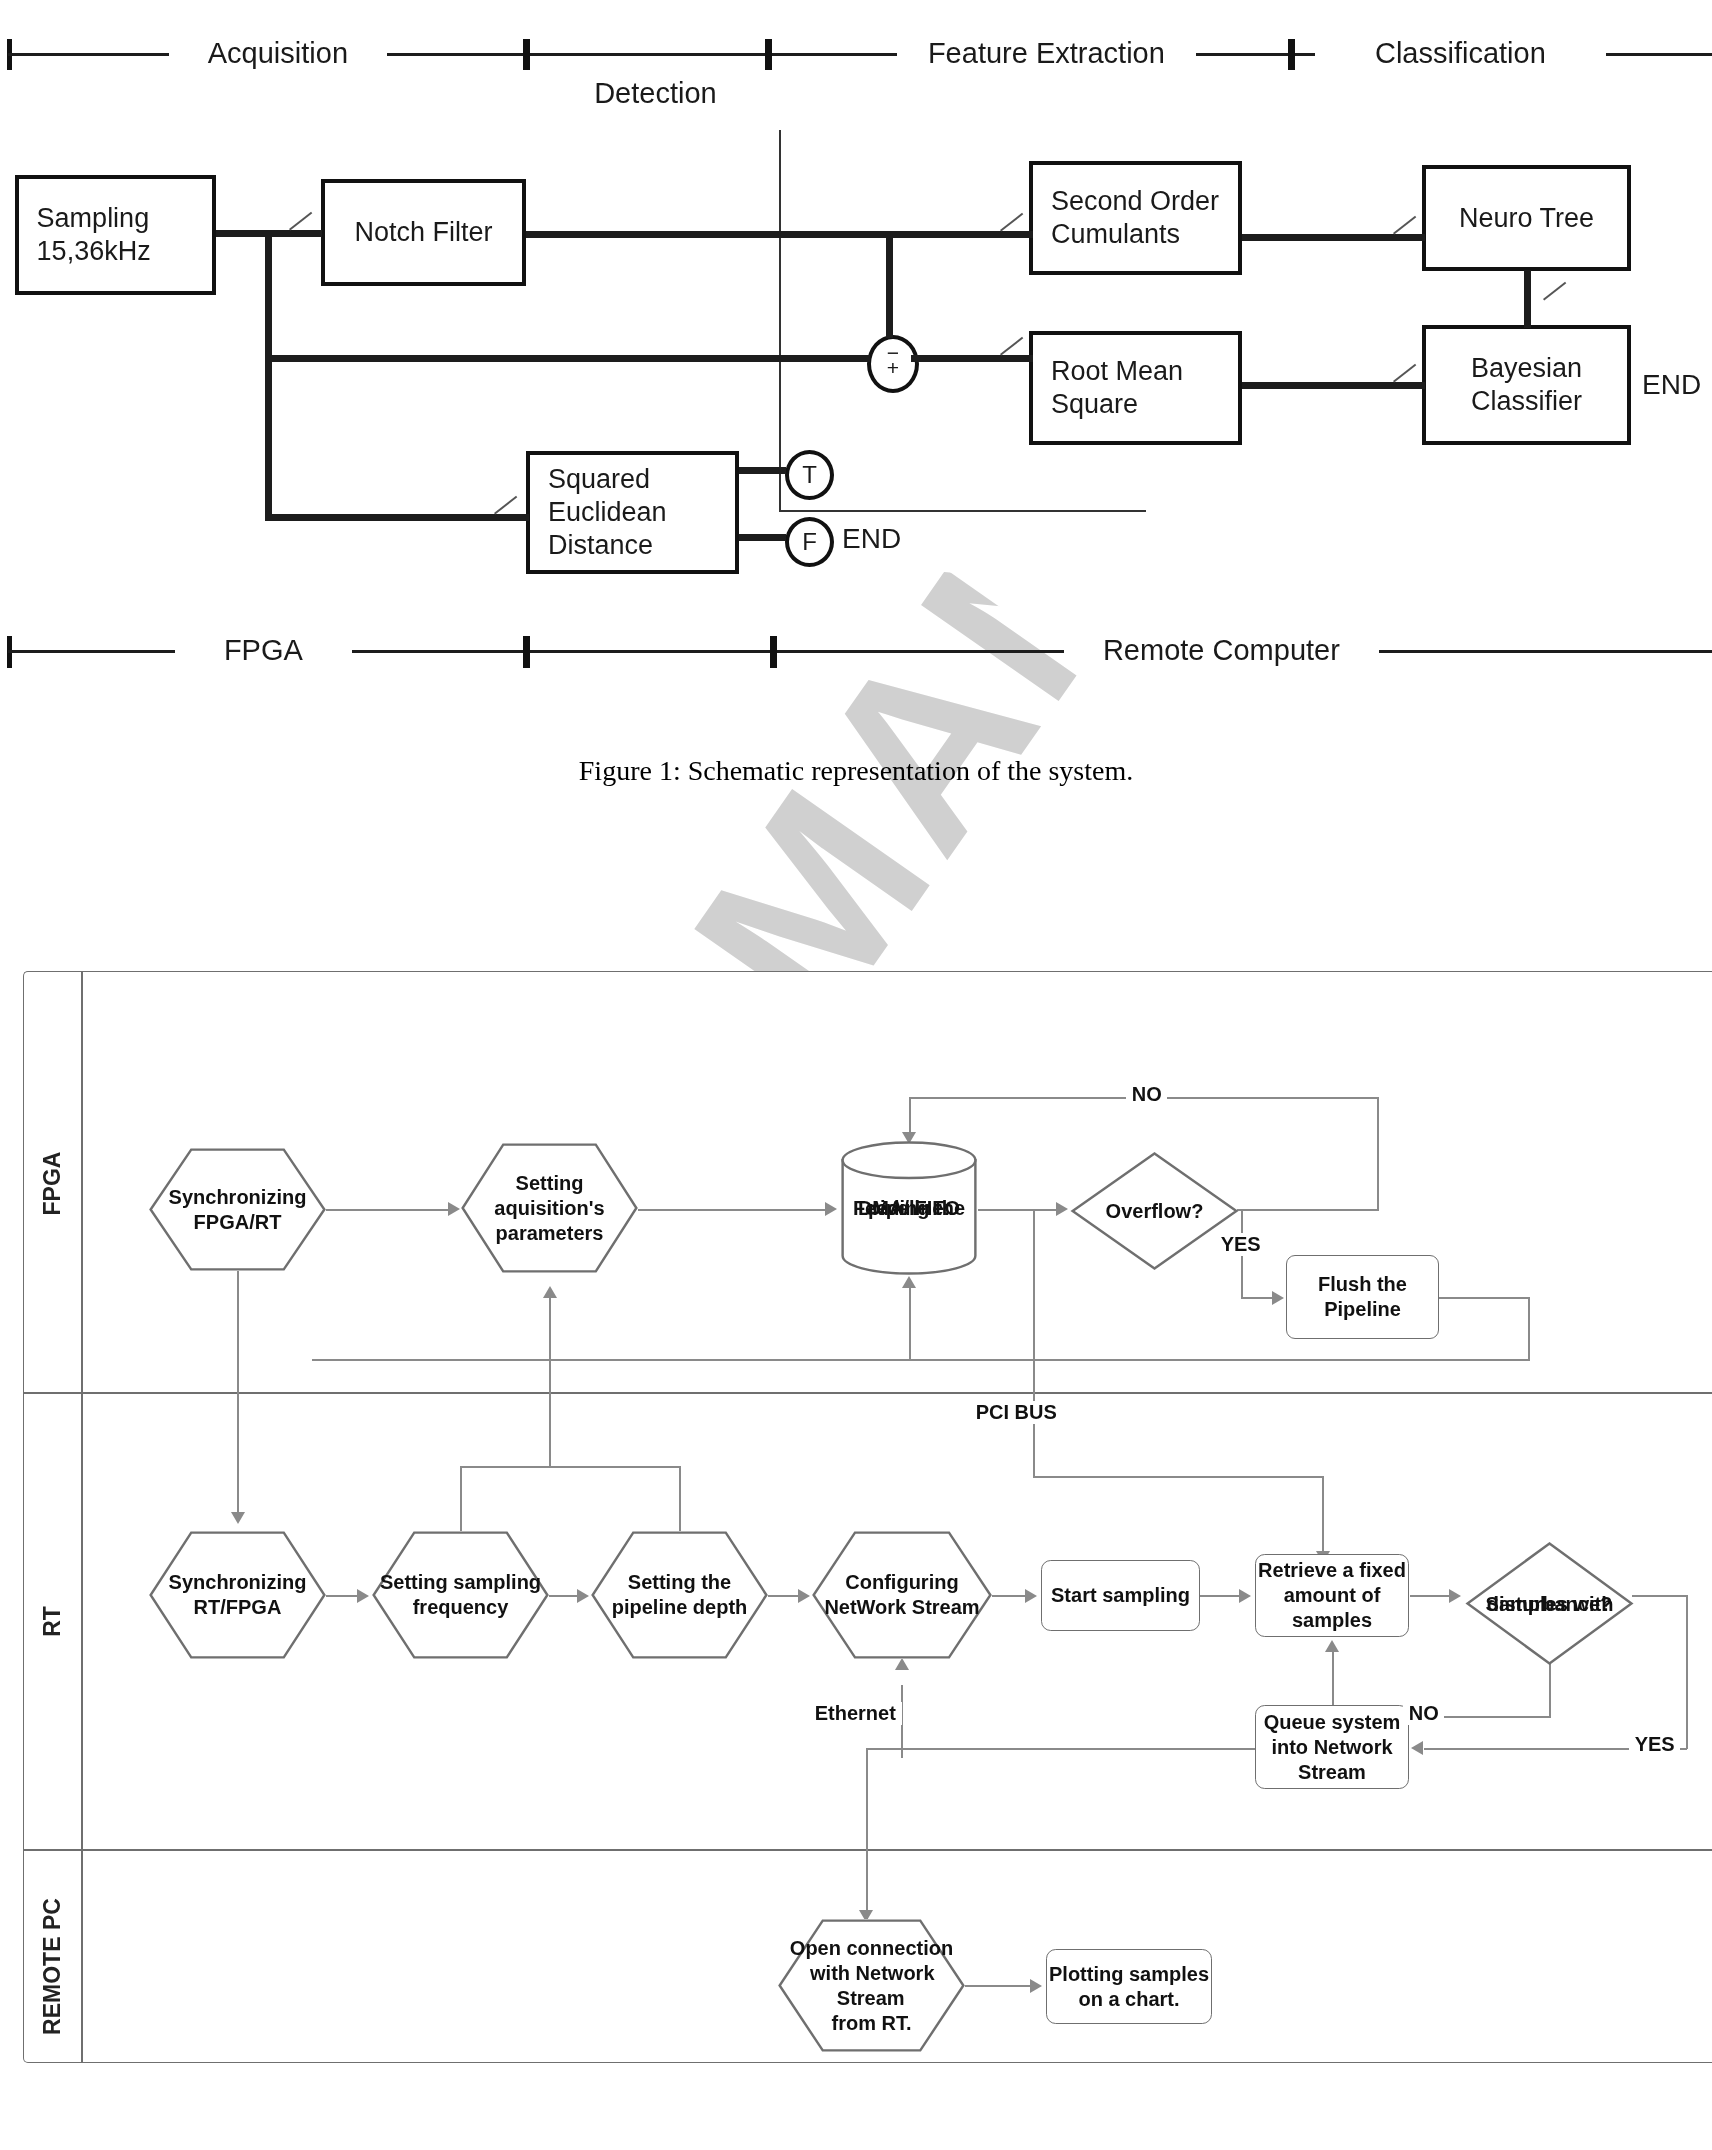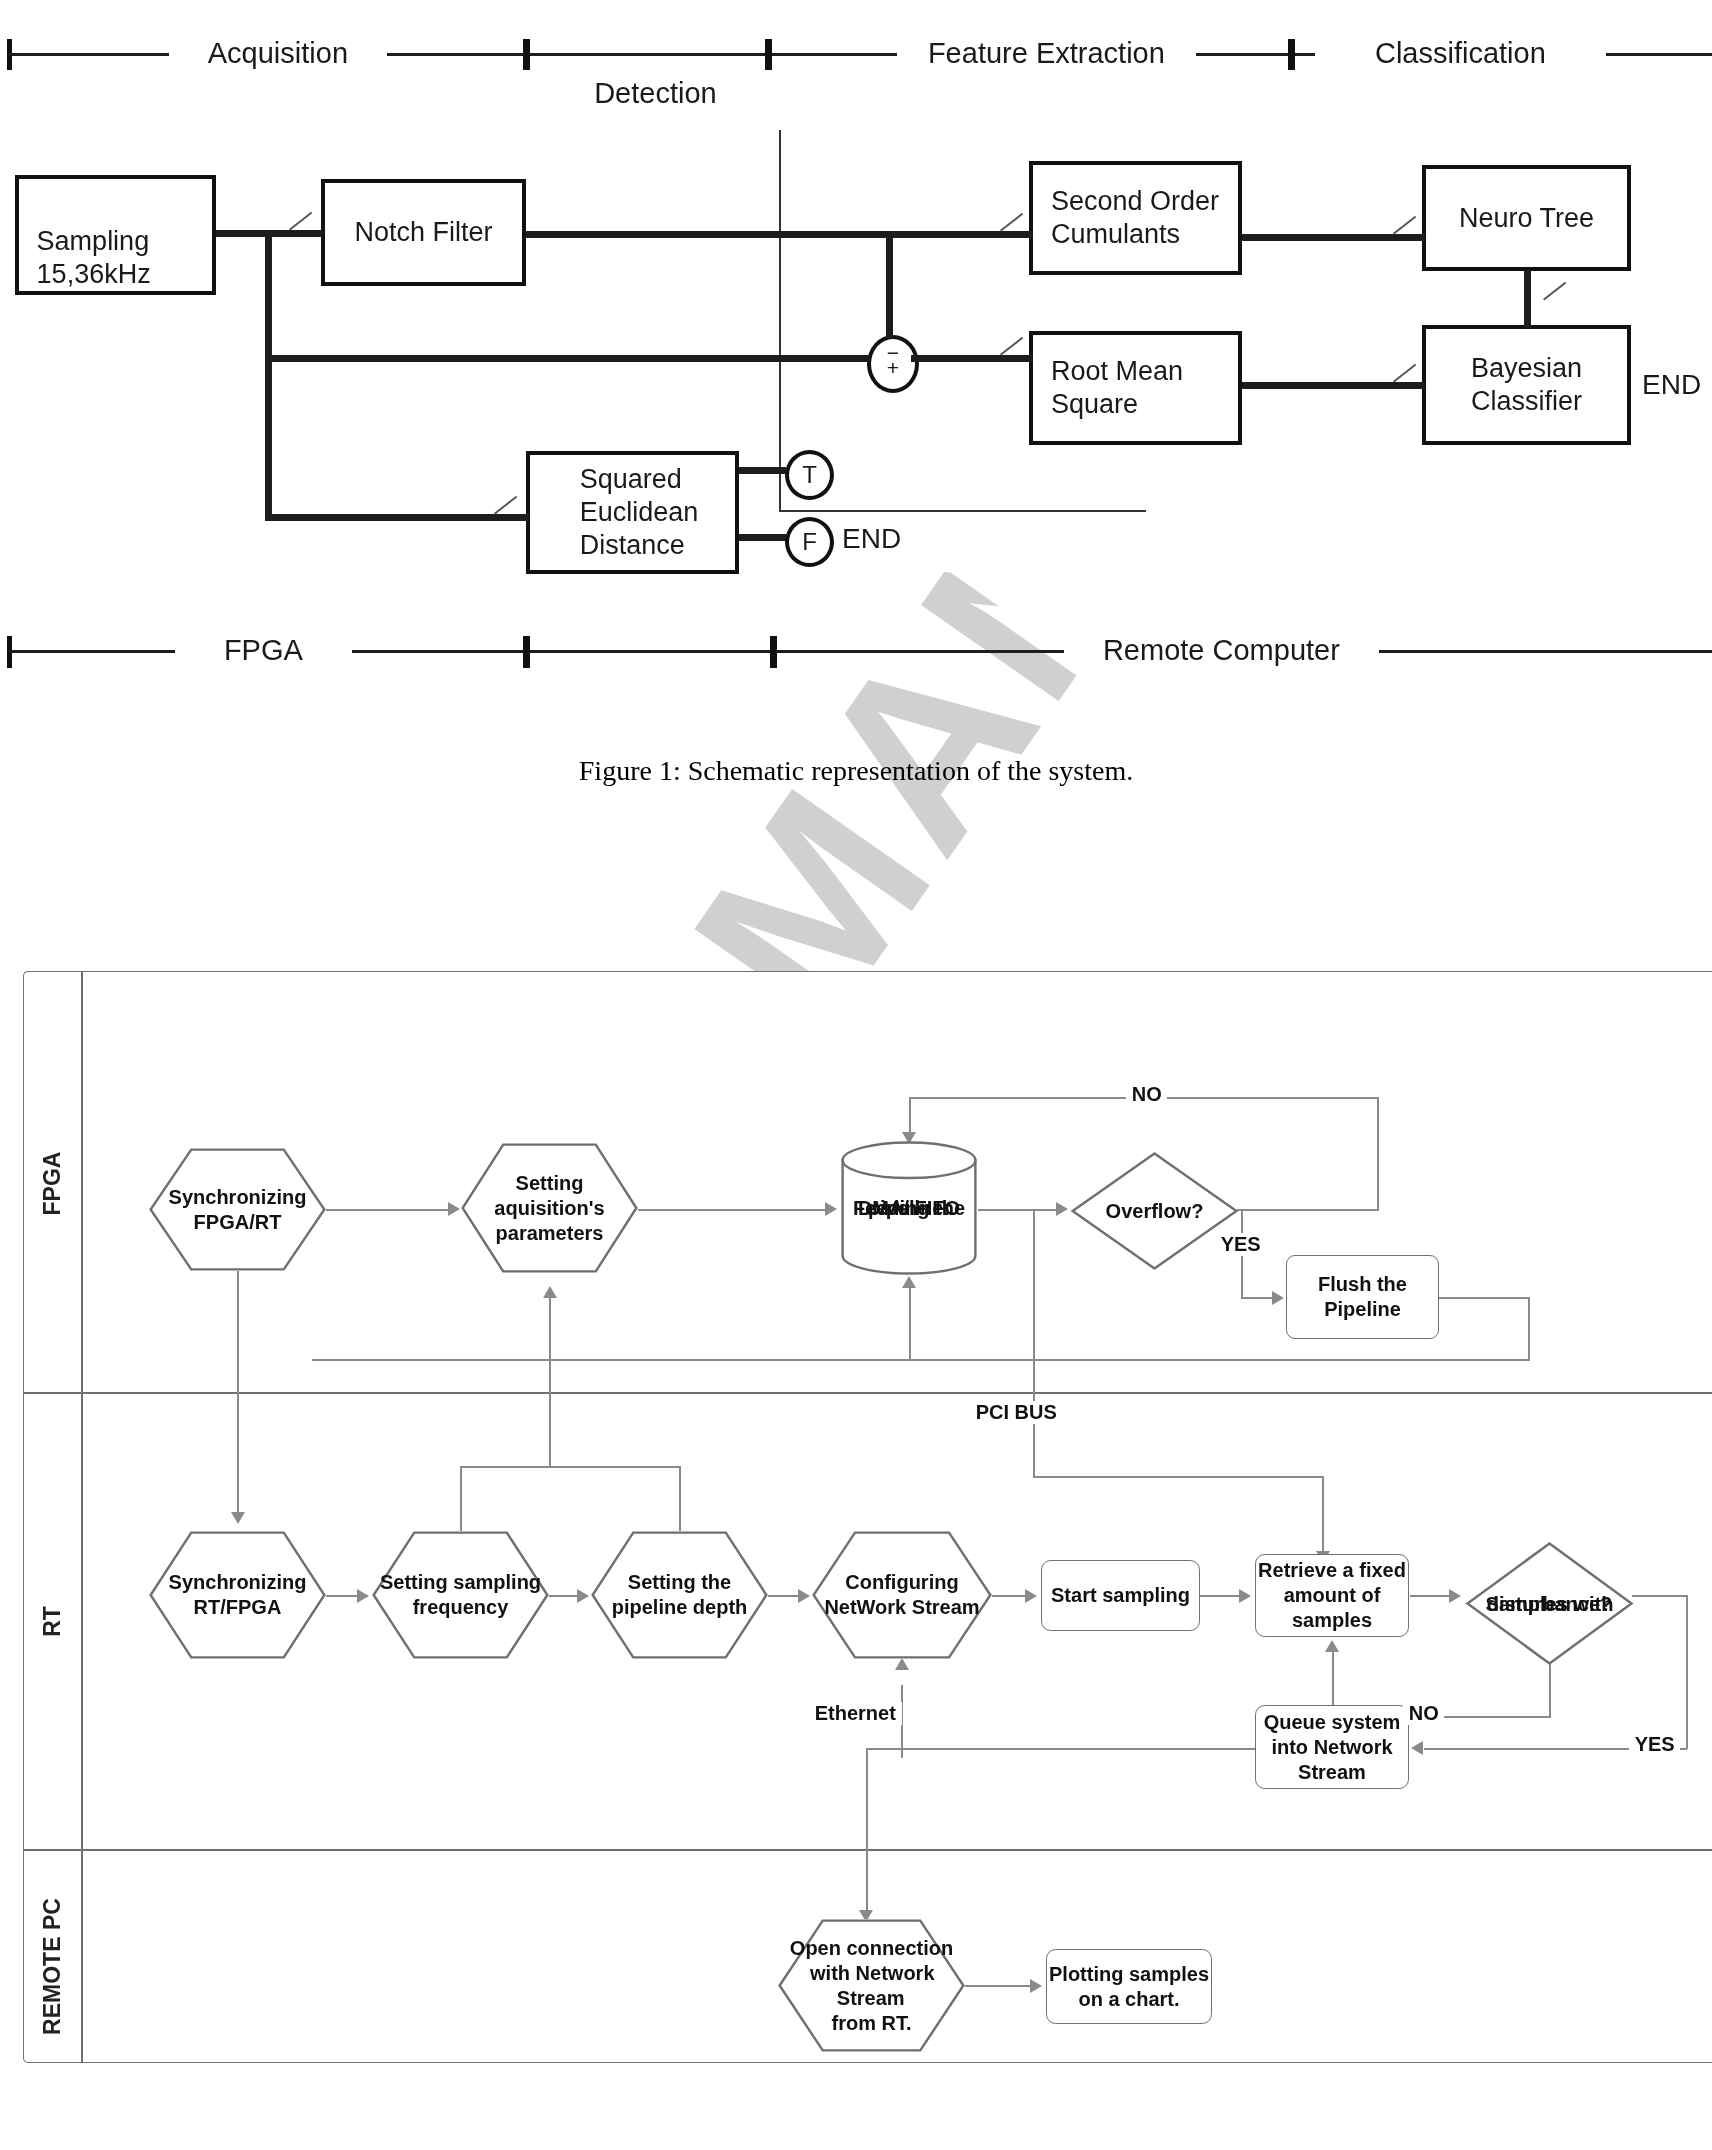--- a/index.html
+++ b/index.html
@@ -98,21 +98,21 @@
   <div class="tick" style="left:765px;top:39px;width:7.3px;height:31px;"></div>
   <div class="tick" style="left:1288px;top:39px;width:7.3px;height:31px;"></div>
 
   <div class="stagelab" style="left:169px;top:36px;width:195px;">Acquisition</div>
   <div class="stagelab" style="left:559px;top:36px;width:170px;margin-top:40px;">Detection</div>
   <div class="stagelab" style="left:897px;top:36px;width:276px;">Feature Extraction</div>
   <div class="stagelab" style="left:1315px;top:36px;width:268px;">Classification</div>
 
   <div class="thin" style="left:779px;top:130px;width:2.4px;height:382px;"></div>
 
-  <div class="blk lft" style="left:14.6px;top:175px;width:201px;height:120px;align-items:flex-end;">
+  <div class="blk lft" style="left:14.6px;top:175px;width:201px;height:120px;">
     <div>
       <div>Sampling</div>
       <div>15,36kHz</div>
     </div>
   </div>
 
   <div class="blk" style="left:321px;top:179px;width:205px;height:107px;">
     <span>Notch Filter</span>
   </div>
 
@@ -134,21 +134,21 @@
     <span>Neuro Tree</span>
   </div>
 
   <div class="blk" style="left:1422px;top:325px;width:209px;height:120px;">
     <div>
       <div>Bayesian</div>
       <div>Classifier</div>
     </div>
   </div>
 
-  <div class="blk lft" style="left:526px;top:451px;width:213px;height:123px;justify-content:center;">
+  <div class="blk lft" style="left:526px;top:451px;width:213px;height:123px;">
     <div>
       <div>Squared</div>
       <div>Euclidean</div>
       <div>Distance</div>
     </div>
   </div>
 
   <div class="sumnode" style="left:867px;top:335px;">
     <div class="mi" style="top:3.2px;">−</div>
     <div class="pl" style="top:18px;">+</div>

